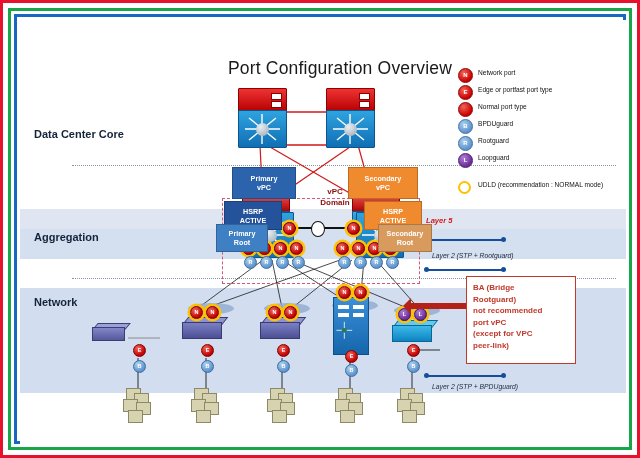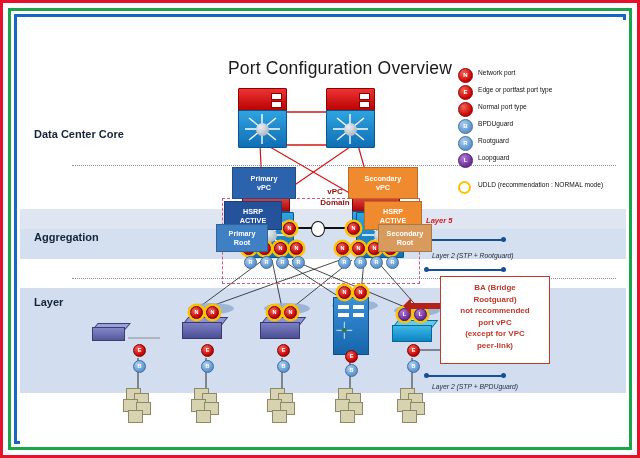--- a/index.html
+++ b/index.html
@@ -105,22 +105,22 @@
   #peer-line{position:absolute;left:268px;top:207px;width:62px;height:1.6px;background:#111;z-index:20;}
   #peer-oval{position:absolute;left:291px;top:201px;width:12px;height:14px;border:1.6px solid #111;
       border-radius:50%;background:#fff;z-index:21;}
 
   
   .dimline{position:absolute;height:0;border-top:2px solid #154e9c;z-index:26;}
   .dimdot{position:absolute;width:5px;height:5px;border-radius:50%;background:#154e9c;z-index:27;}
   .anno{position:absolute;font-style:italic;font-size:6.8px;color:#1b2a3c;z-index:27;white-space:nowrap;}
   #layer3{position:absolute;left:406px;top:196px;font-style:italic;font-weight:bold;font-size:7.6px;color:#d31717;z-index:27;}
 
-  #ba-box{position:absolute;left:420px;top:256px;width:110px;height:88px;border:1.2px solid #c0392b;
-      background:#fff;z-index:30;padding:5px 6px;box-sizing:border-box;text-align:center;}
+  #ba-box{position:absolute;left:446px;top:256px;width:110px;height:88px;border:1.2px solid #c0392b;
+      background:#fff;z-index:30;padding:5px 6px;box-sizing:border-box;}
   #ba-text{font-size:8px;font-weight:bold;color:#c0392b;line-height:11.6px;}
   #ba-arrow{position:absolute;left:390px;top:283px;width:56px;height:6px;background:#b32118;z-index:29;}
   #ba-arrow:after{content:"";position:absolute;left:-11px;top:-5px;border:8px solid transparent;
       border-right-color:#b32118;border-left-width:4px;}
 
   svg.links{position:absolute;left:0;top:0;width:606px;height:424px;z-index:8;}
 </style>
 </head>
 <body>
 
@@ -133,21 +133,21 @@
     <div class="band band-agg"></div>
     <div class="band band-agg2"></div>
     <div class="band band-acc"></div>
     <div class="dashline" style="top:145px;"></div>
     <div class="dashline" style="top:258px;"></div>
 
     <div id="title">Port Configuration Overview</div>
 
     <div class="tier-label" style="left:14px;top:108px;">Data Center Core</div>
     <div class="tier-label" style="left:14px;top:191px;margin-top:20px;">Aggregation</div>
-    <div class="tier-label" style="left:14px;top:276px;">Layer</div>
+    <div class="tier-label" style="left:14px;top:276px;">Network</div>
 
     <svg class="links">
 
       <line x1="243" y1="92" x2="330" y2="92" stroke="#d01818" stroke-width="1.3"></line>
       <line x1="243" y1="125" x2="330" y2="125" stroke="#d01818" stroke-width="1.3"></line>
 
       <line x1="240" y1="125" x2="243" y2="186" stroke="#d01818" stroke-width="1.2"></line>
       <line x1="250" y1="127" x2="352" y2="186" stroke="#d01818" stroke-width="1.2"></line>
       <line x1="338" y1="125" x2="355" y2="186" stroke="#d01818" stroke-width="1.2"></line>
       <line x1="330" y1="127" x2="244" y2="186" stroke="#d01818" stroke-width="1.2"></line>

